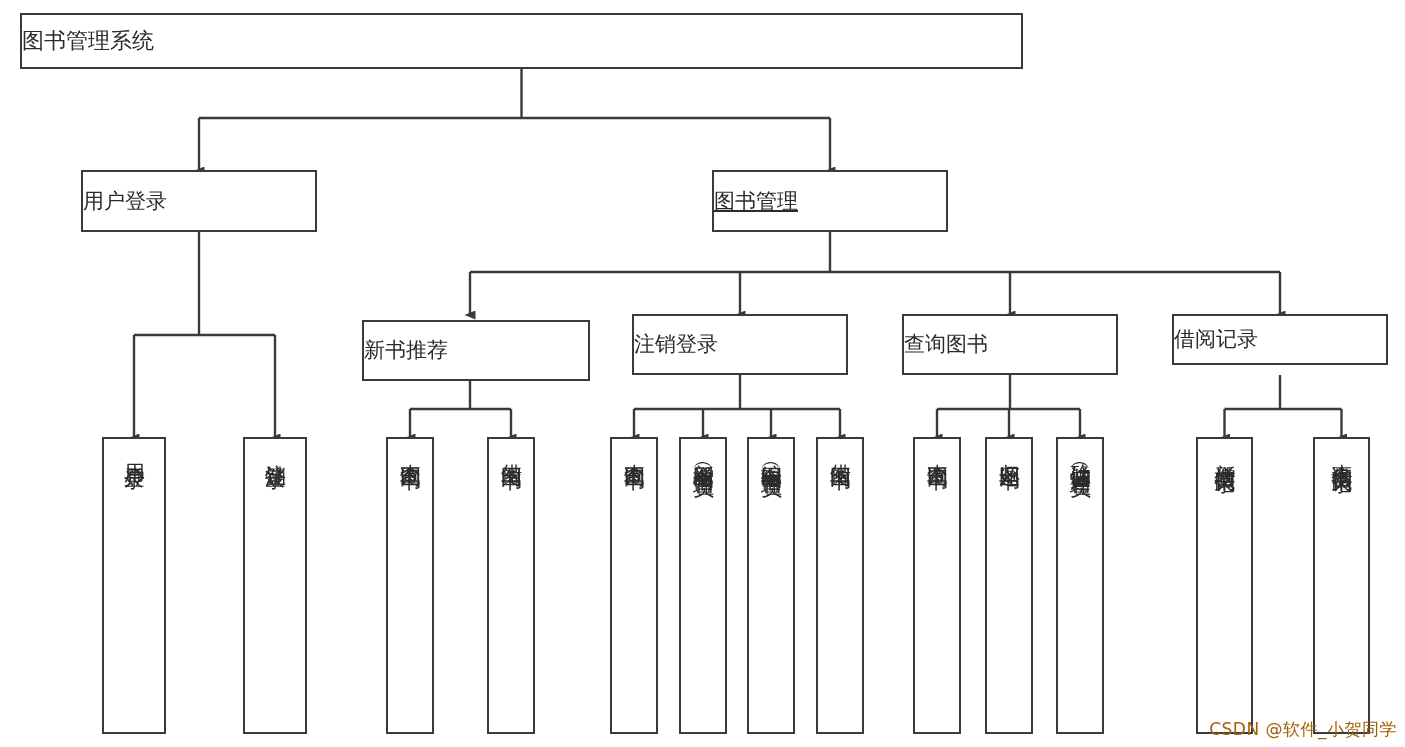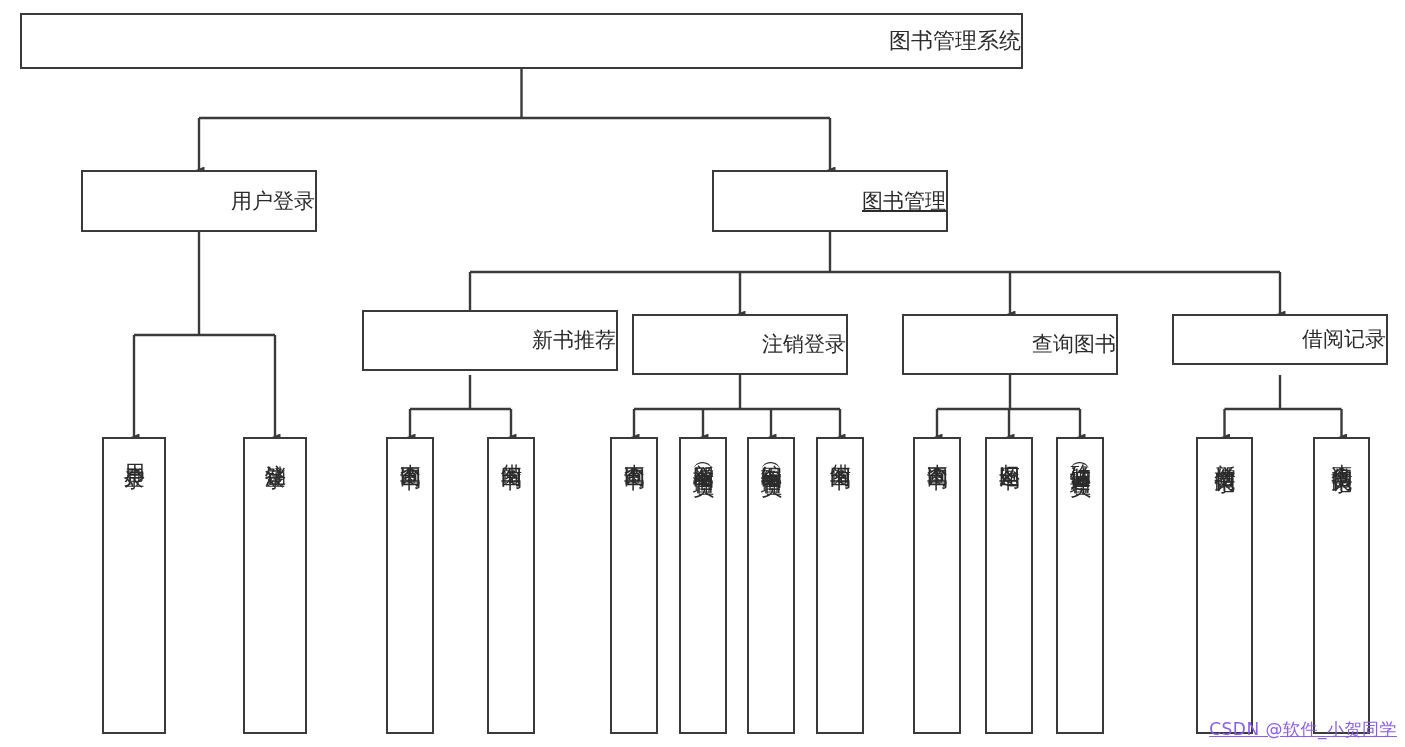--- a/index.html
+++ b/index.html
@@ -16,21 +16,21 @@
   
   #connectors{position:absolute;left:0;top:0;width:1405px;height:747px;}
 
   .node{
     position:absolute;
     box-sizing:border-box;
     background:#ffffff;
     border:2px solid #3a3a3a;
     display:flex;
     align-items:center;
-    justify-content:flex-end;
+    justify-content:flex-start;
     color:#2b2b2b;
   }
   .node .label{
     display:block;
     text-align:center;
     line-height:1.18;
     white-space:pre;
   }
   
   .node.h .label{font-size:21px;}
@@ -48,25 +48,24 @@
     font-size:21px;
     letter-spacing:2px;
     line-height:1;
   }
 
   #watermark{
     position:absolute;
     right:8px;
     bottom:6px;
     font-size:17px;
-    color:#8b5cf6;
+    color:#a16207;
     letter-spacing:0.5px;
     white-space:nowrap;
     user-select:none;
-    text-decoration:underline;
   }
 </style>
 </head>
 <body>
 
 <div id="diagram-root">
   <svg id="connectors" viewBox="0 0 1405 747" width="1405" height="747" aria-hidden="true">
     <defs>
       <marker id="arrowhead" markerWidth="9" markerHeight="11" refX="2.5" refY="5.5" orient="auto" markerUnits="userSpaceOnUse">
         <path d="M0,0 L9,0 L4.5,11 Z" fill="#3a3a3a"></path>
@@ -117,21 +116,21 @@
       </div>
       <div class="node v" style="left: 102px; top: 437px; width: 64px; height: 297px;">
         <span class="label">用户登录</span>
       </div>
       <div class="node v" style="left: 243px; top: 437px; width: 64px; height: 297px;">
         <span class="label">注销登录</span>
       </div>
       <div class="node h" style="left: 712px; top: 170px; width: 236px; height: 62px; text-decoration: underline;">
         <span class="label">图书管理</span>
       </div>
-      <div class="node h" style="left: 362px; top: 310px; width: 256px; height: 61px;">
+      <div class="node h" style="left: 362px; top: 320px; width: 228px; height: 61px;">
         <span class="label">新书推荐</span>
       </div>
       <div class="node v" style="left: 386px; top: 437px; width: 48px; height: 297px;">
         <span class="label">查询图书</span>
       </div>
       <div class="node v" style="left: 487px; top: 437px; width: 48px; height: 297px;">
         <span class="label">借阅图书</span>
       </div>
       <div class="node h" style="left: 632px; top: 314px; width: 216px; height: 61px;">
         <span class="label">注销登录</span>

